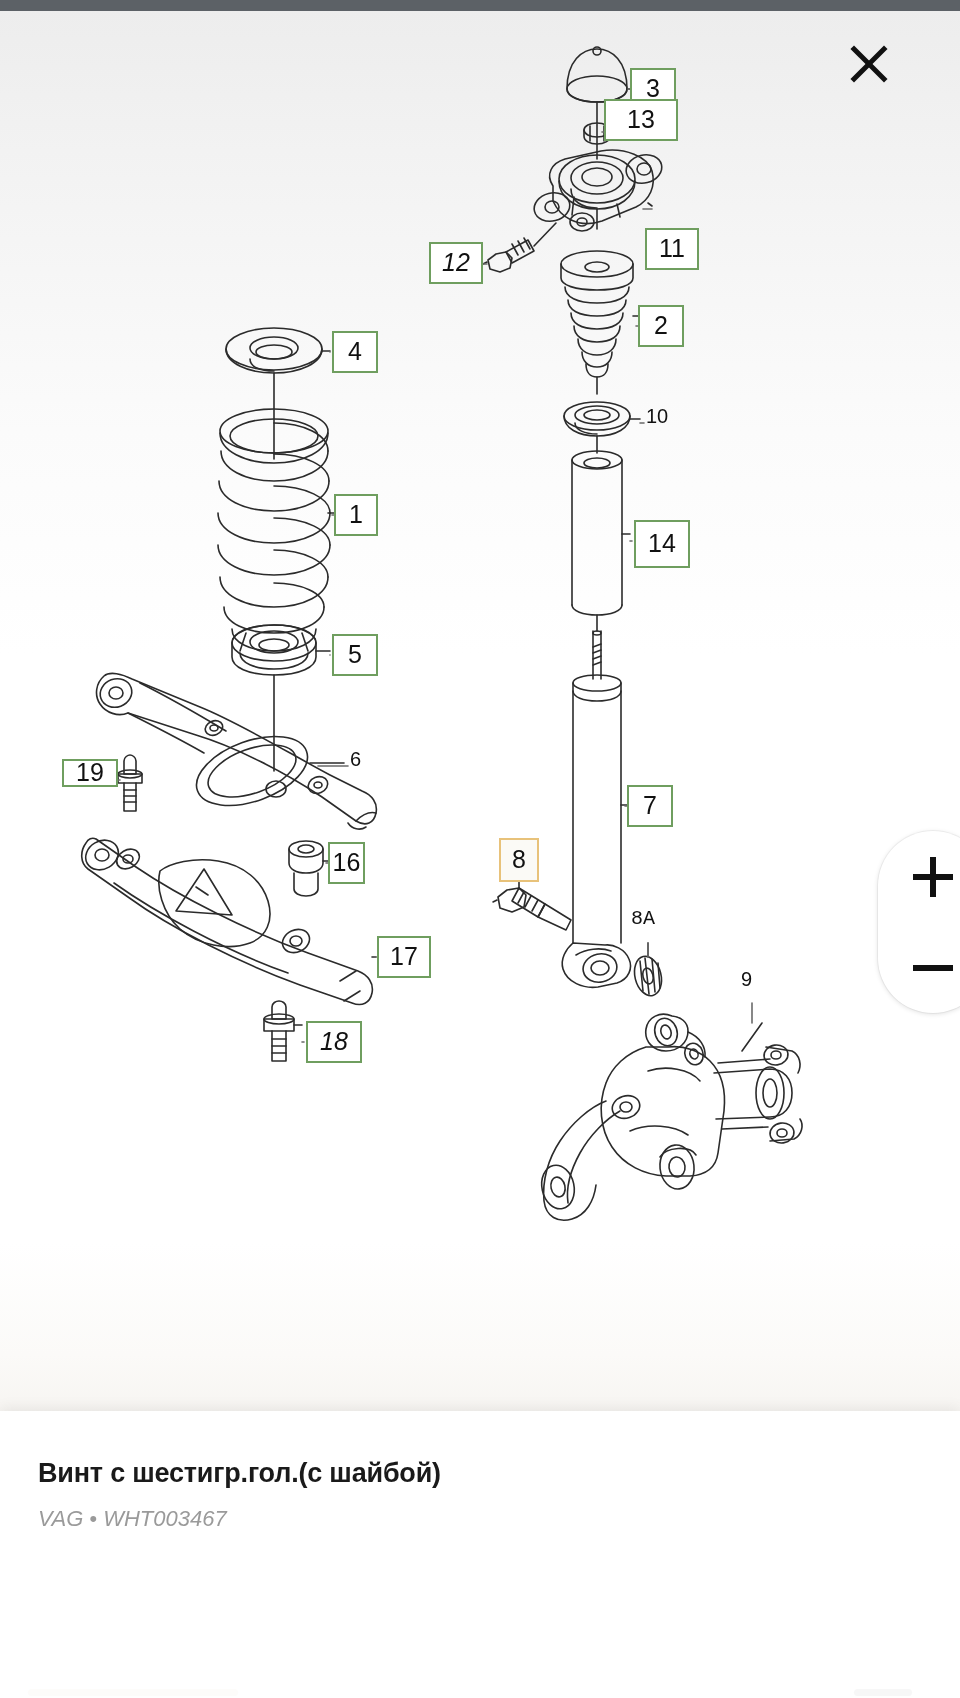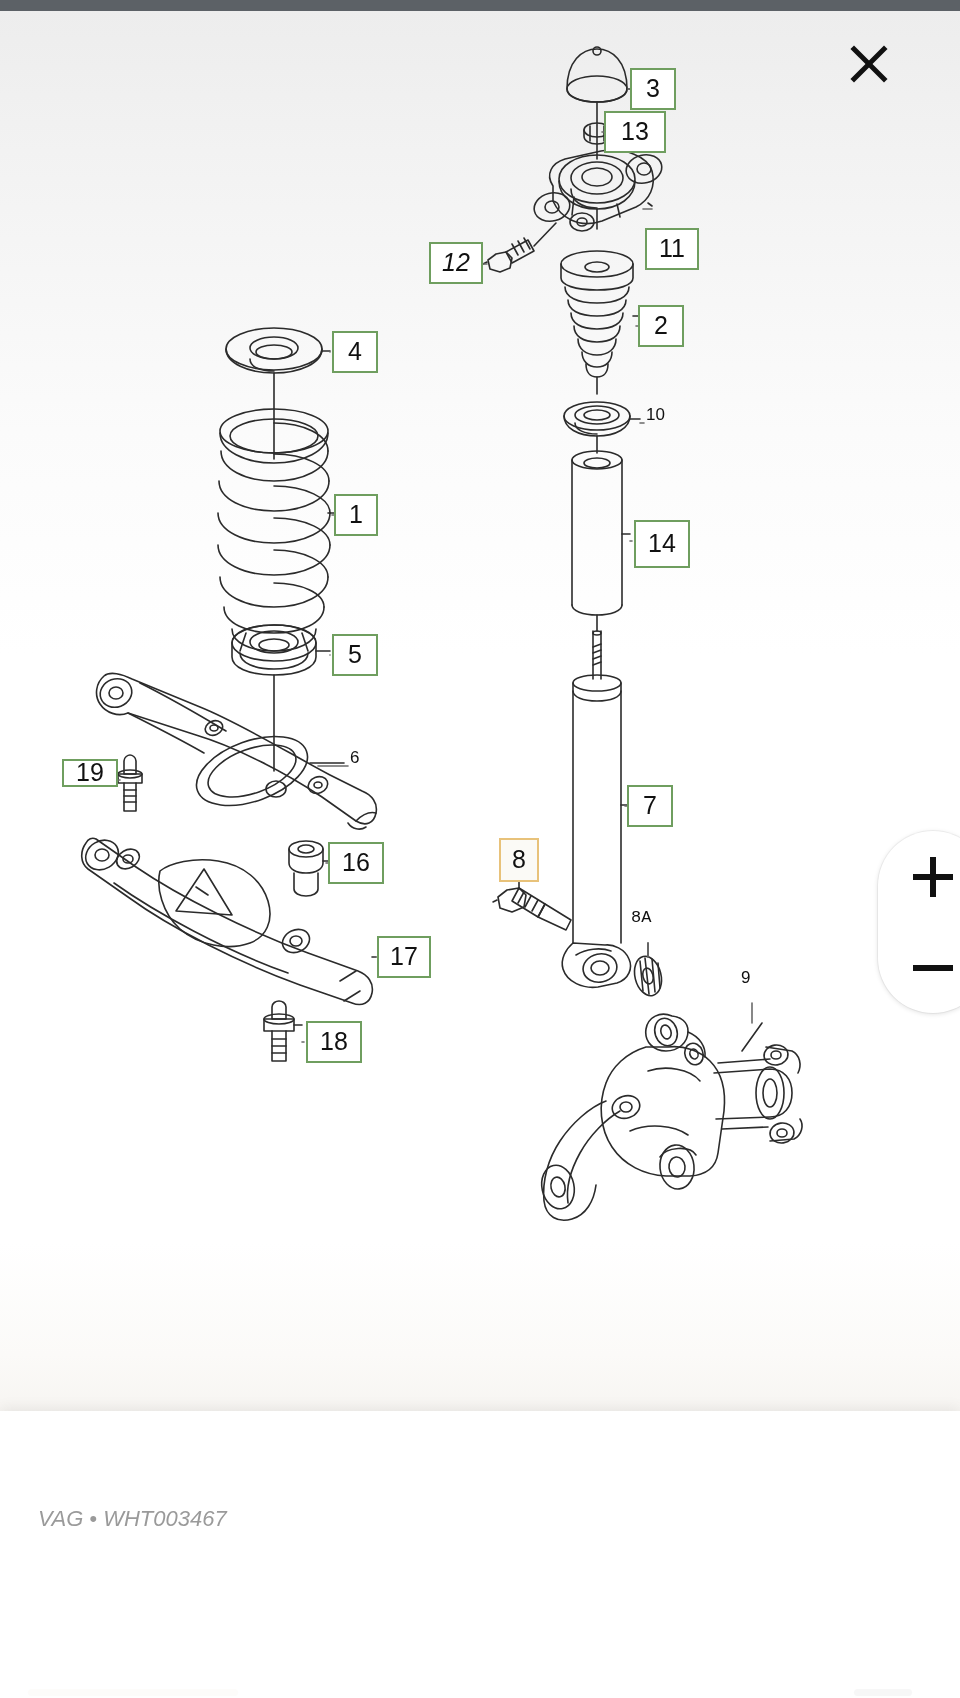--- a/index.html
+++ b/index.html
@@ -98,21 +98,21 @@
     z-index: 20;
     padding-bottom: 2px;
   }
   .callout.selected {
     border-color: #e8c27a;
     background: #fbfaf6;
   }
   .callout-plain {
     position: absolute;
     font-family: "Liberation Sans", sans-serif;
-    font-size: 17px;
+    font-size: 20px;
     color: #111111;
     line-height: 1;
     z-index: 20;
     background: transparent;
     cursor: pointer;
   }
 
   
   .info-panel {
     position: absolute;
@@ -503,38 +503,38 @@
           <line x1="376" y1="946" x2="375" y2="946"></line>
           <line x1="648" y1="946" x2="648" y2="932"></line>
           <line x1="752" y1="992" x2="752" y2="1012"></line>
           <line x1="302" y1="1031" x2="304" y2="1031"></line>
         </g>
       </svg>
     </div>
 
     <div id="callout-layer">
         <div class="callout" style="left: 630px; top: 57px; width: 46px; height: 42px;">3</div>
-        <div class="callout" style="left: 604px; top: 100px; width: 62px; height: 42px;">13</div>
+        <div class="callout" style="left: 604px; top: 88px; width: 74px; height: 42px;">13</div>
         <div class="callout" style="left: 645px; top: 177px; width: 54px; height: 42px; margin-top: 40px;">11</div>
         <div class="callout" style="left: 429px; top: 231px; width: 54px; height: 42px; font-style: italic;">12</div>
         <div class="callout" style="left: 638px; top: 294px; width: 46px; height: 42px;">2</div>
         <div class="callout" style="left: 332px; top: 320px; width: 46px; height: 42px;">4</div>
         <div class="callout-plain" style="left: 646px; top: 395px;">10</div>
         <div class="callout" style="left: 334px; top: 483px; width: 44px; height: 42px;">1</div>
         <div class="callout" style="left: 634px; top: 509px; width: 56px; height: 48px;">14</div>
         <div class="callout" style="left: 332px; top: 623px; width: 46px; height: 42px;">5</div>
         <div class="callout-plain" style="left: 350px; top: 738px;">6</div>
         <div class="callout" style="left: 62px; top: 748px; width: 56px; height: 28px;">19</div>
         <div class="callout" style="left: 627px; top: 774px; width: 46px; height: 42px;">7</div>
         <div class="callout selected" style="left: 499px; top: 827px; width: 40px; height: 44px;">8</div>
-        <div class="callout" style="left: 328px; top: 831px; width: 56px; height: 42px;">16</div>
+        <div class="callout" style="left: 328px; top: 831px; width: 37px; height: 42px;">16</div>
         <div class="callout-plain" style="left: 631px; top: 898px; font-family: Liberation Mono, monospace;">8A</div>
         <div class="callout" style="left: 377px; top: 925px; width: 54px; height: 42px;">17</div>
         <div class="callout-plain" style="left: 741px; top: 958px;">9</div>
-        <div class="callout" style="left: 306px; top: 1010px; width: 56px; height: 42px;">18</div>
+        <div class="callout" style="left: 306px; top: 1010px; width: 56px; height: 42px; font-style: italic;">18</div>
       </div>
 
     <button class="close-btn" aria-label="close">
       <svg width="44" height="44" viewBox="0 0 44 44">
         <line x1="7" y1="7" x2="37" y2="37" stroke="#111" stroke-width="5" stroke-linecap="square"></line>
         <line x1="37" y1="7" x2="7" y2="37" stroke="#111" stroke-width="5" stroke-linecap="square"></line>
       </svg>
     </button>
 
     <div class="zoom-pill">
@@ -547,20 +547,21 @@
       <button class="zoom-btn">
         <svg class="glyph-minus" width="46" height="46" viewBox="0 0 46 46">
           <line x1="6" y1="23" x2="40" y2="23" stroke="#111" stroke-width="6" stroke-linecap="square"></line>
         </svg>
       </button>
     </div>
 
   </div>
 
   <div class="info-panel">
+    <div class="info-title">Винт с шестигр.гол.(с шайбой)</div>
     <div class="info-sub">VAG • WHT003467</div>
     <div class="faint-bottom">
       <div class="faint-left"></div>
       <div class="faint-right"></div>
     </div>
   </div>
 
 </div>
 
 </body></html>

